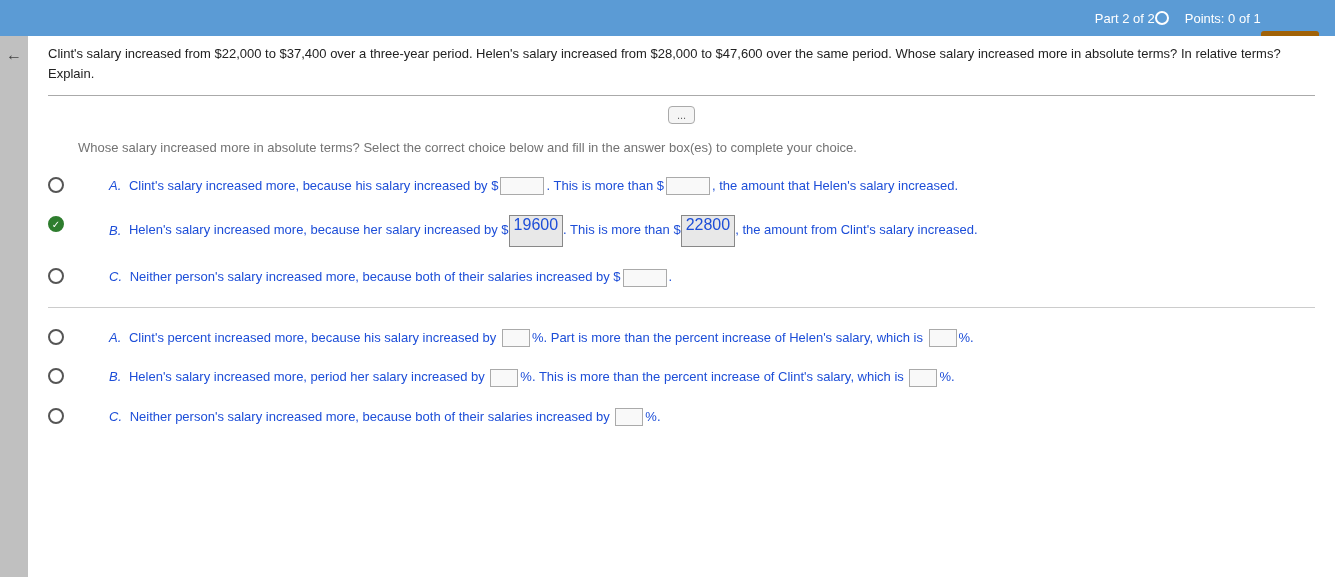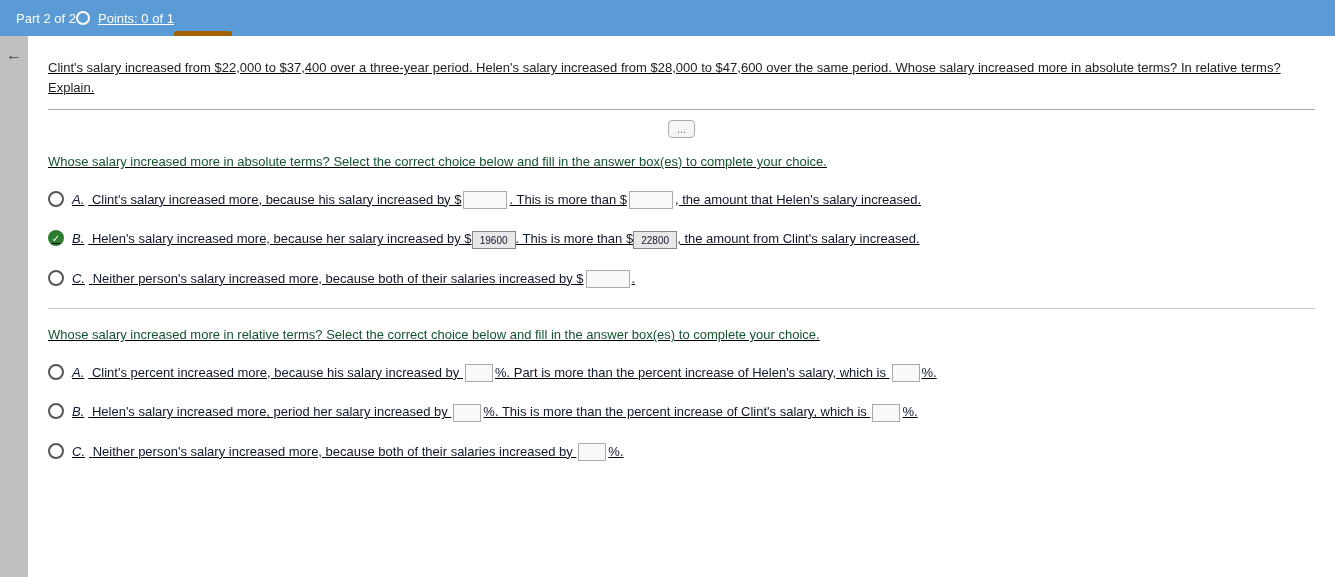--- a/index.html
+++ b/index.html
@@ -17,35 +17,34 @@
       min-height: 577px;
       background: #f0f0f0;
       display: flex;
       flex-direction: column;
     }
     .top-bar {
       background: #5b9bd5;
       height: 36px;
       display: flex;
       align-items: center;
-      justify-content: flex-start;
+      justify-content: flex-end;
       padding: 0 16px;
       color: white;
       font-size: 13px;
     }
     .top-bar-left {
       display: flex;
       align-items: center;
       gap: 12px;
     }
     .top-bar-center {
       display: flex;
       align-items: center;
-      gap: 8px;
-      text-decoration: underline;
+      gap: 16px;
     }
     .top-bar-right {
       display: flex;
       align-items: center;
       gap: 8px;
     }
     .points-circle {
       width: 14px;
       height: 14px;
       border-radius: 50%;
@@ -78,23 +77,22 @@
       align-items: center;
       padding-top: 10px;
     }
     .back-arrow {
       font-size: 16px;
       color: #444;
       cursor: pointer;
     }
     .content-area {
       flex: 1;
-      padding: 22px 20px 20px 20px;
+      padding: 8px 20px 20px 20px;
       overflow-y: auto;
-      text-decoration: underline;
     }
     .question-text {
       font-size: 13px;
       color: #222;
       line-height: 1.5;
       margin-bottom: 12px;
     }
     .divider {
       border: none;
       border-top: 1px solid #aaa;
@@ -109,23 +107,24 @@
       display: inline-block;
       background: #f5f5f5;
       border: 1px solid #aaa;
       border-radius: 4px;
       padding: 2px 8px;
       font-size: 11px;
       color: #666;
     }
     .section-question {
       font-size: 13px;
-      color: #14532d;
+      color: #737373;
       margin-bottom: 14px;
       line-height: 1.5;
+      margin-left: 30px;
     }
     .choice-row {
       display: flex;
       align-items: flex-start;
       margin-bottom: 12px;
       padding: 4px 0;
       line-height: 1.5;
     }
     .choice-row.selected {
       
@@ -154,21 +153,22 @@
       align-items: center;
       justify-content: center;
       margin-right: 8px;
       margin-top: 1px;
       flex-shrink: 0;
       color: white;
       font-size: 10px;
     }
     .choice-label {
       font-size: 13px;
-      color: #0f172a;
+      color: #1d4ed8;
+      margin-left: 37px;
     }
     .choice-label .letter {
       font-style: italic;
       margin-right: 4px;
     }
     .answer-box {
       display: inline-block;
       width: 44px;
       height: 18px;
       border: 1px solid #aaa;
@@ -178,24 +178,24 @@
       font-size: 12px;
       text-align: center;
       line-height: 18px;
     }
     .answer-box-filled {
       display: inline-block;
       background: #e8e8e8;
       border: 1px solid #888;
       padding: 0 4px;
       vertical-align: middle;
-      font-size: 10px;
+      font-size: 16px;
       min-width: 44px;
       text-align: center;
-      height: 18px;
+      height: 32px;
       line-height: 18px;
     }
     .answer-box-small {
       display: inline-block;
       width: 28px;
       height: 18px;
       border: 1px solid #aaa;
       background: #f9f9f9;
       vertical-align: middle;
       margin: 0 2px;
@@ -267,21 +267,20 @@
           
         </div>
         <div class="choice-label">
           <span class="letter">C.</span>
           <span>Neither person's salary increased more, because both of their salaries increased by $</span><span class="answer-box"></span><span>.</span>
         </div>
       </div>
 
       <hr class="section-divider">
 
-      <div class="section-question">Whose salary increased more in relative terms? Select the correct choice below and fill in the answer box(es) to complete your choice.</div>
 
       <div class="choice-row">
         <div class="radio-outer">
           
         </div>
         <div class="choice-label">
           <span class="letter">A.</span>
           <span>Clint's percent increased more, because his salary increased by </span><span class="answer-box-small"></span><span>%. Part is more than the percent increase of Helen's salary, which is </span><span class="answer-box-small"></span><span>%.</span>
         </div>
       </div>

